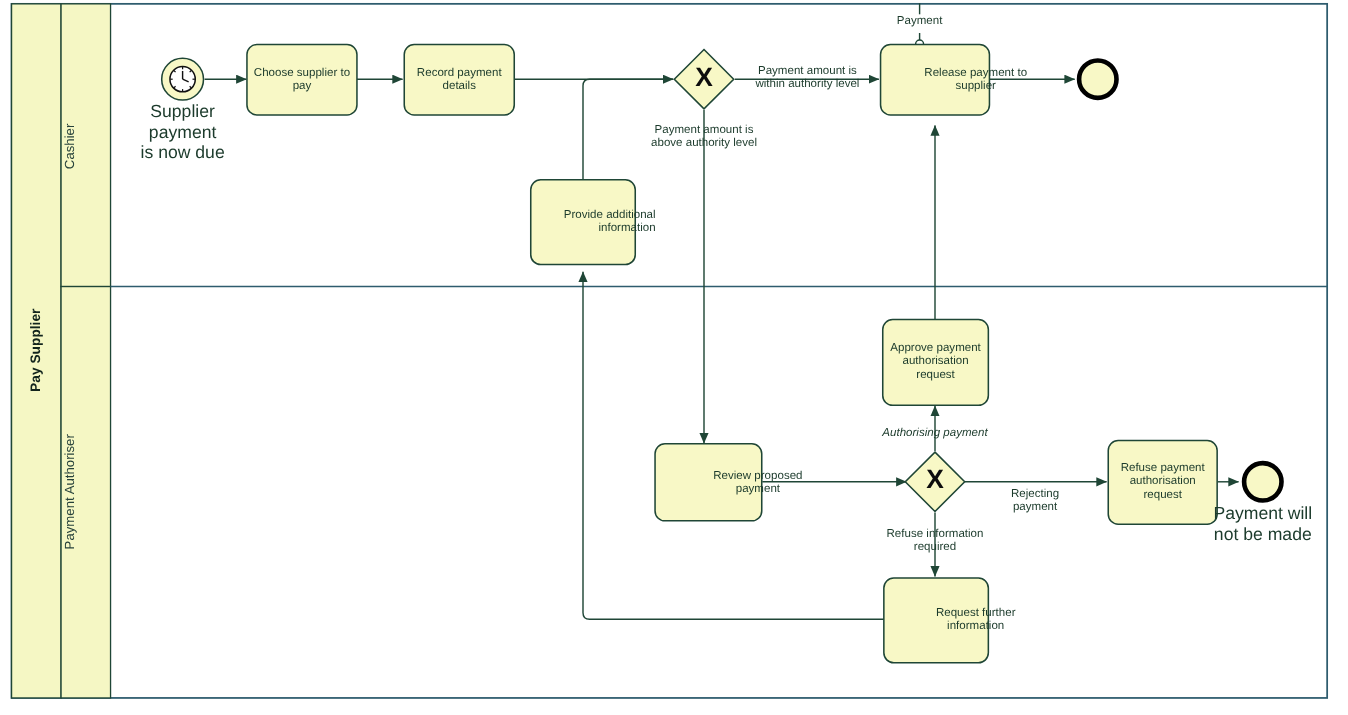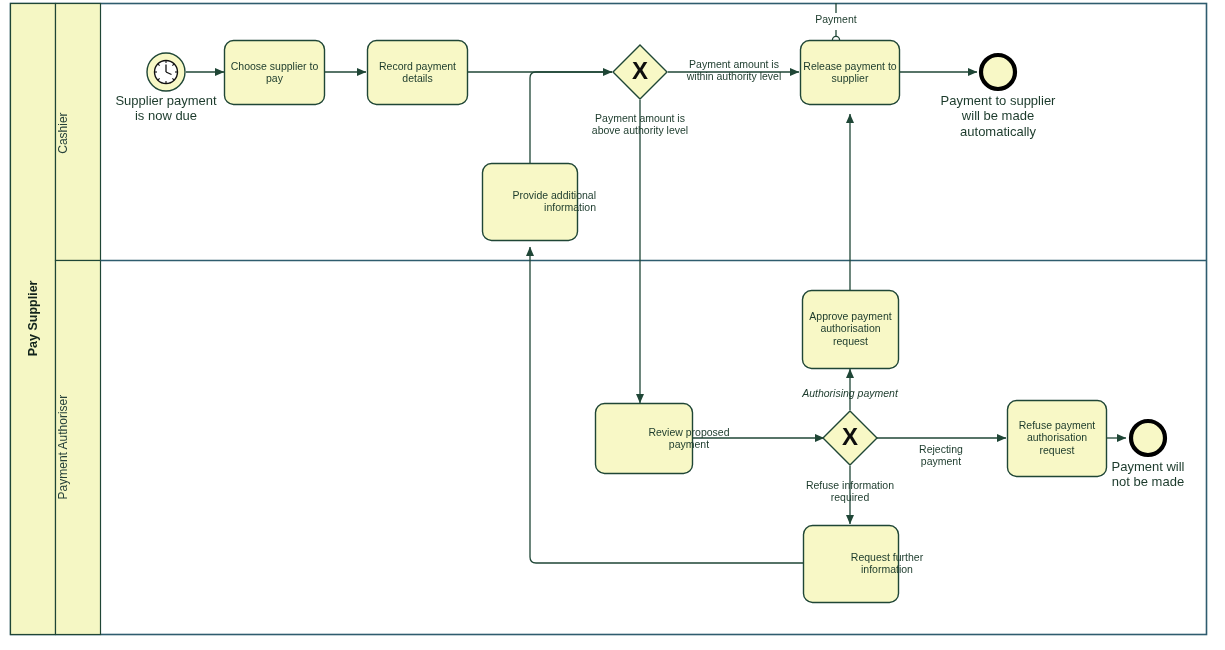--- a/index.html
+++ b/index.html
@@ -5,21 +5,21 @@
   html,body{margin:0;padding:0;background:#ffffff;}
   body{width:1225px;height:650px;overflow:hidden;
        font-family:"Liberation Sans",sans-serif;}
   #stage{position:relative;width:1225px;height:650px;background:#fff;}
   svg{position:absolute;left:0;top:0;}
   .lbl{position:absolute;text-align:center;color:#1b3a2b;
        font-family:"Liberation Sans",sans-serif;
        line-height:1.18;white-space:pre-line;pointer-events:none;}
   .task-lbl{font-size:10.5px;}
   .flow-lbl{font-size:10.5px;}
-  .event-lbl{font-size:13px;}
+  .event-lbl{font-size:16px;}
   .lane-lbl{font-size:12px;color:#26413a;}
   .pool-lbl{font-size:12.5px;font-weight:bold;color:#12241c;}
   .vert{transform:rotate(-90deg);transform-origin:center center;}
 </style>
 </head>
 <body>
 
 <div id="stage">
 
   <svg width="1225" height="650">
@@ -115,43 +115,40 @@
   </svg>
 
   <div class="lbl pool-lbl vert" style="left:-67px;top:311px;width:200px;">Pay Supplier</div>
   <div class="lbl lane-lbl vert" style="left:-22px;top:126px;width:170px;">Cashier</div>
   <div class="lbl lane-lbl vert" style="left:-37px;top:440px;width:200px;">Payment Authoriser</div>
 
   <div class="lbl task-lbl" style="left:228px;top:60px;width:93px;">Choose supplier to
 pay</div>
   <div class="lbl task-lbl" style="left:371px;top:60px;width:93px;">Record payment
 details</div>
-  <div class="lbl task-lbl" style="left:803px;top:60px;width:94px;">Release payment to
+  <div class="lbl task-lbl" style="left:803px;top:60px;width:94px;padding-left:37px;">Release payment to
 supplier</div>
   <div class="lbl task-lbl" style="left:484px;top:189px;width:112px;text-align:right;">Provide additional
 information</div>
   <div class="lbl task-lbl" style="left:804px;top:310px;width:93px;">Approve payment
 authorisation
 request</div>
   <div class="lbl task-lbl" style="left:597px;top:426px;width:94px;margin-left:45px;">Review proposed
 payment</div>
   <div class="lbl task-lbl" style="left:1009px;top:419px;width:96px;">Refuse payment
 authorisation
 request</div>
   <div class="lbl task-lbl" style="left:805px;top:551px;width:92px;padding-left:36px;">Request further
 information</div>
 
   <div class="lbl" style="left:620px;top:57px;width:40px;font-size:24px;font-weight:bold;color:#0d0d0d;">X</div>
   <div class="lbl" style="left:830px;top:423px;width:40px;font-size:24px;font-weight:bold;color:#0d0d0d;">X</div>
 
   <div class="lbl event-lbl" style="left:106px;top:93px;width:120px;">Supplier payment
 is now due</div>
-  <div class="lbl event-lbl" style="left:933px;top:93px;width:130px;">Payment to supplier
-will be made
-automatically</div>
   <div class="lbl event-lbl" style="left:1098px;top:459px;width:100px;">Payment will
 not be made</div>
 
   <div class="lbl flow-lbl" style="left:673px;top:58px;width:122px;">Payment amount is
 within authority level</div>
   <div class="lbl flow-lbl" style="left:578px;top:112px;width:124px;">Payment amount is
 above authority level</div>
   <div class="lbl flow-lbl" style="left:790px;top:387px;width:120px;font-style:italic;">Authorising payment</div>
   <div class="lbl flow-lbl" style="left:903px;top:443px;width:76px;">Rejecting
 payment</div>

